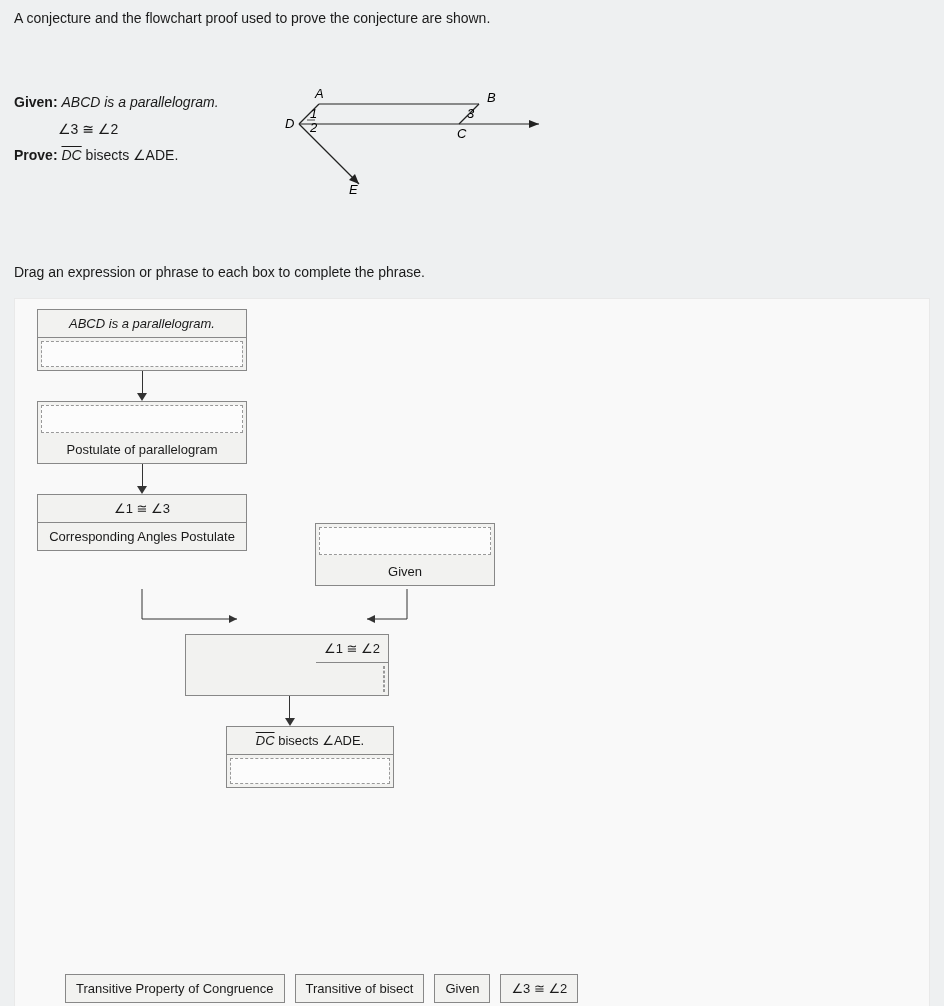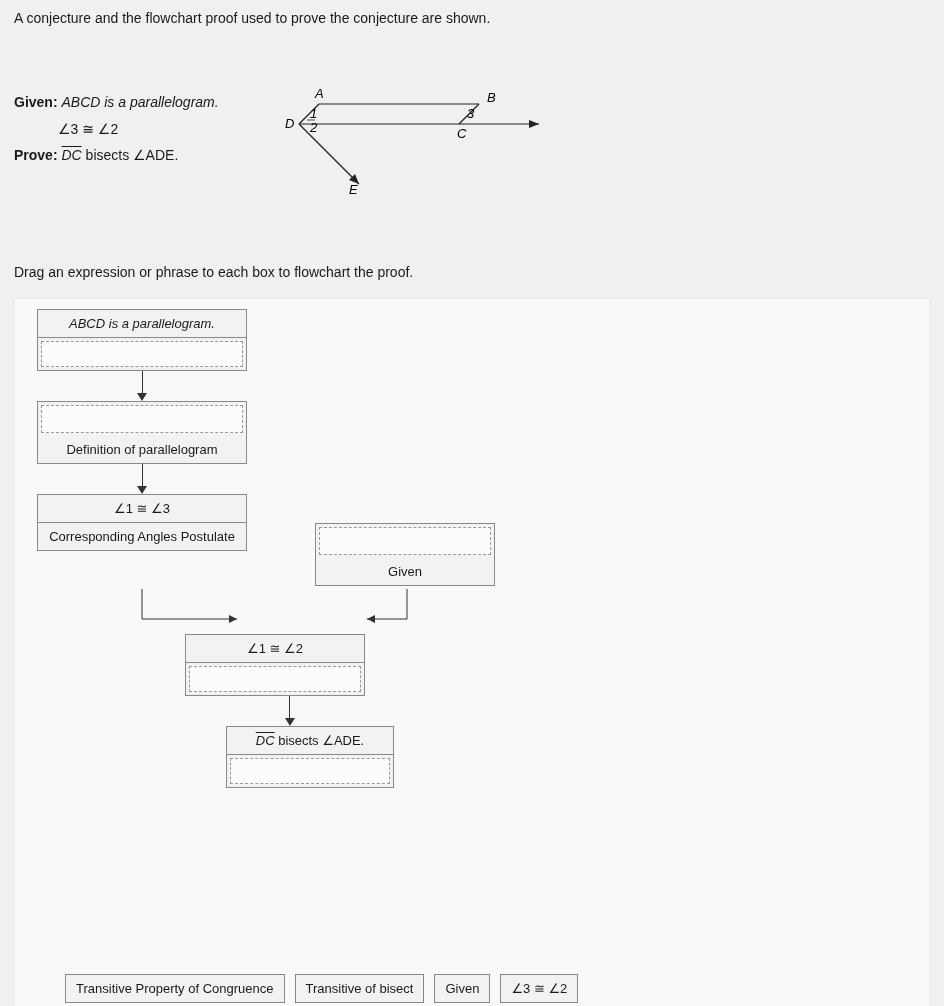--- a/index.html
+++ b/index.html
@@ -121,36 +121,36 @@
     <text x="178" y="84">C</text>
     <text x="6" y="74">D</text>
     <text x="70" y="140">E</text>
     <text x="31" y="64" font-size="10" font-style="normal">1</text>
     <line x1="28" y1="66" x2="36" y2="66" stroke="#222" stroke-width="0.8"></line>
     <text x="31" y="78" font-size="10" font-style="normal">2</text>
     <text x="188" y="64" font-size="10" font-style="normal">3</text>
   </svg>
 </div>
 
-<div class="drag-instr">Drag an expression or phrase to each box to flowchart the proof.</div>
+<div class="drag-instr">Drag an expression or phrase to each box to complete the phrase.</div>
 
 <div class="proof-area">
 
   <div style="position:absolute; left:22px; top:10px;">
     <div class="step-box">
       <div class="statement italic">ABCD is a parallelogram.</div>
       <div class="drop-slot"></div>
     </div>
     <div class="connector-v">
         <div class="arrow-stem-v"></div>
         <div class="arrow-down"></div>
       </div>
     <div class="step-box">
       <div class="drop-slot" style="min-height:28px;"></div>
-      <div class="reason">Definition of parallelogram</div>
+      <div class="reason">Postulate of parallelogram</div>
     </div>
     <div class="connector-v">
         <div class="arrow-stem-v"></div>
         <div class="arrow-down"></div>
       </div>
     <div class="step-box">
       <div class="statement">∠1 ≅ ∠3</div>
       <div class="reason">Corresponding Angles Postulate</div>
     </div>
   </div>
@@ -165,21 +165,21 @@
   <svg style="position:absolute; left:22px; top:290px; width:470px; height:70px;">
     <line x1="105" y1="0" x2="105" y2="30" stroke="#333"></line>
     <line x1="105" y1="30" x2="200" y2="30" stroke="#333"></line>
     <polygon points="200,30 192,26 192,34" fill="#333"></polygon>
     <line x1="370" y1="0" x2="370" y2="30" stroke="#333"></line>
     <line x1="370" y1="30" x2="330" y2="30" stroke="#333"></line>
     <polygon points="330,30 338,26 338,34" fill="#333"></polygon>
   </svg>
 
   <div style="position:absolute; left:170px; top:335px;">
-    <div class="step-box" style="width:180px;">
+    <div class="step-box" style="width:204px;align-items:flex-end;">
       <div class="statement">∠1 ≅ ∠2</div>
       <div class="drop-slot"></div>
     </div>
     <div class="connector-v">
         <div class="arrow-stem-v"></div>
         <div class="arrow-down"></div>
       </div>
     <div class="step-box" style="width:168px;margin-left:41px;">
       <div class="statement">
         <span class="over italic">DC</span><span> bisects ∠ADE.</span>

